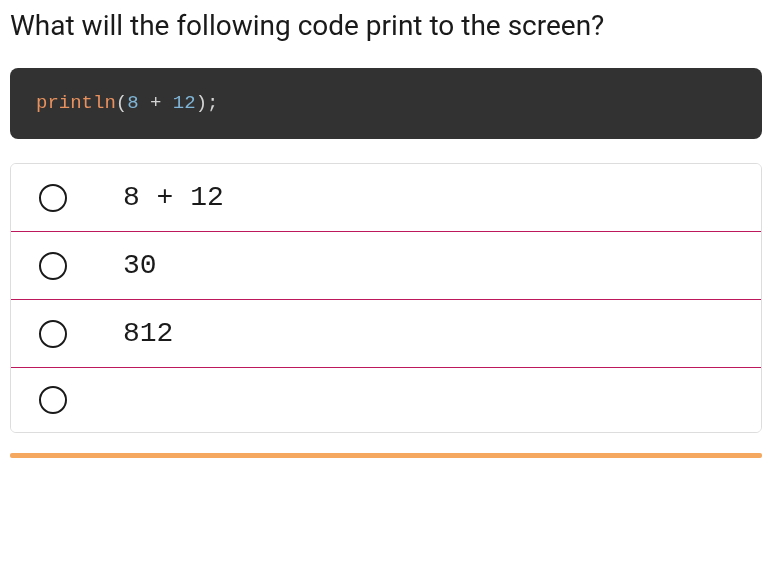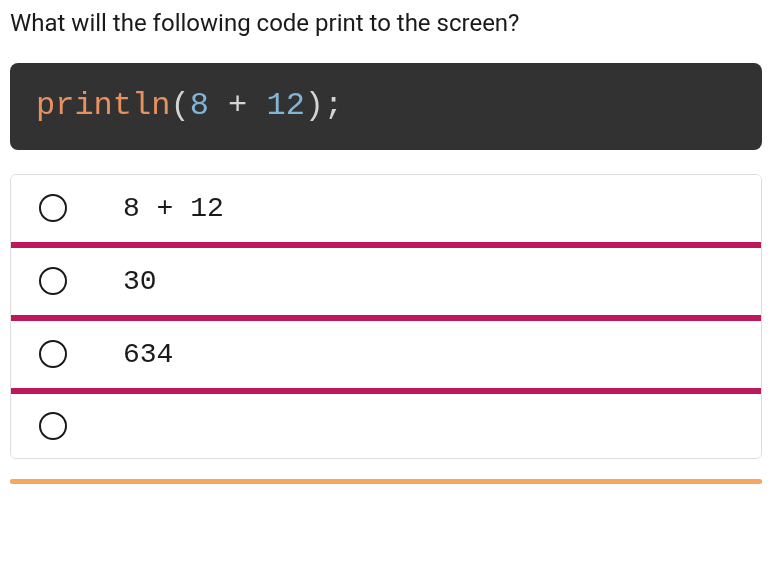--- a/index.html
+++ b/index.html
@@ -7,33 +7,33 @@
       padding: 0;
       box-sizing: border-box;
     }
     body {
       font-family: -apple-system, BlinkMacSystemFont, "Segoe UI", Roboto, sans-serif;
       background: #fff;
       padding: 8px 10px;
       width: 772px;
     }
     .question-text {
-      font-size: 24px;
+      font-size: 28px;
       color: #1a1a1a;
       font-weight: 400;
       margin-bottom: 24px;
       line-height: 1.3;
     }
     .code-block {
       background: #323232;
       border-radius: 8px;
       padding: 24px 26px;
       margin-bottom: 24px;
       font-family: "Consolas", "Monaco", "Courier New", monospace;
-      font-size: 32px;
+      font-size: 19px;
       line-height: 1.2;
     }
     .code-fn {
       color: #e8915e;
     }
     .code-paren {
       color: #d4d4d4;
     }
     .code-num {
       color: #7fb5d6;
@@ -46,21 +46,21 @@
     }
     .options-container {
       border: 1px solid #ddd;
       border-radius: 6px;
       overflow: hidden;
     }
     .option-row {
       display: flex;
       align-items: center;
       padding: 18px 28px;
-      border-bottom: 6px solid #be185d;
+      border-bottom: 1px solid #be185d;
       cursor: pointer;
       background: #fff;
     }
     .option-row:last-of-type {
       border-bottom: none;
     }
     .radio-circle {
       width: 28px;
       height: 28px;
       border: 2.5px solid #1a1a1a;
@@ -91,20 +91,20 @@
   <div class="option-row">
     <div class="radio-circle"></div>
     <div class="option-label">8 + 12</div>
   </div>
   <div class="option-row">
     <div class="radio-circle"></div>
     <div class="option-label">30</div>
   </div>
   <div class="option-row">
     <div class="radio-circle"></div>
-    <div class="option-label">634</div>
+    <div class="option-label">812</div>
   </div>
   <div class="option-row">
     <div class="radio-circle"></div>
   </div>
 </div>
 
 <div class="bottom-bar"></div>
 
 </body></html>

